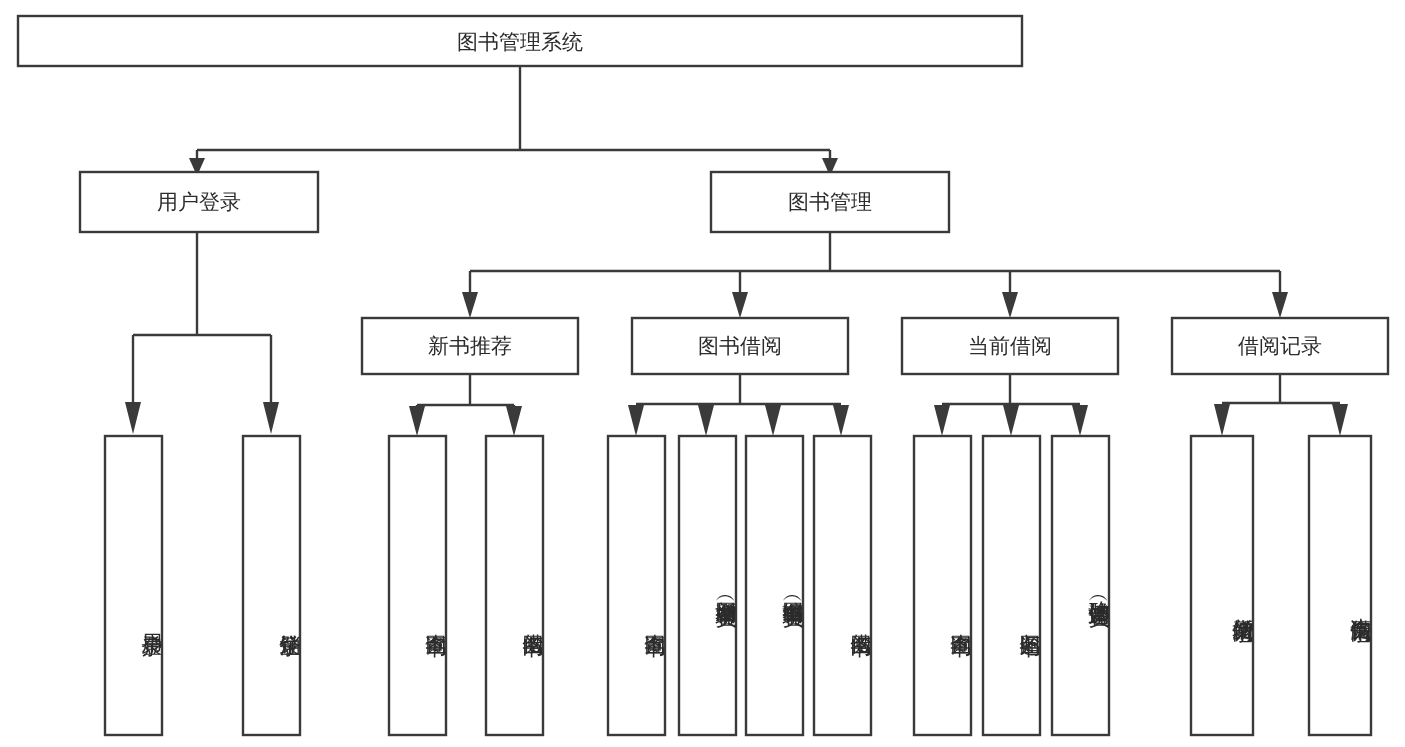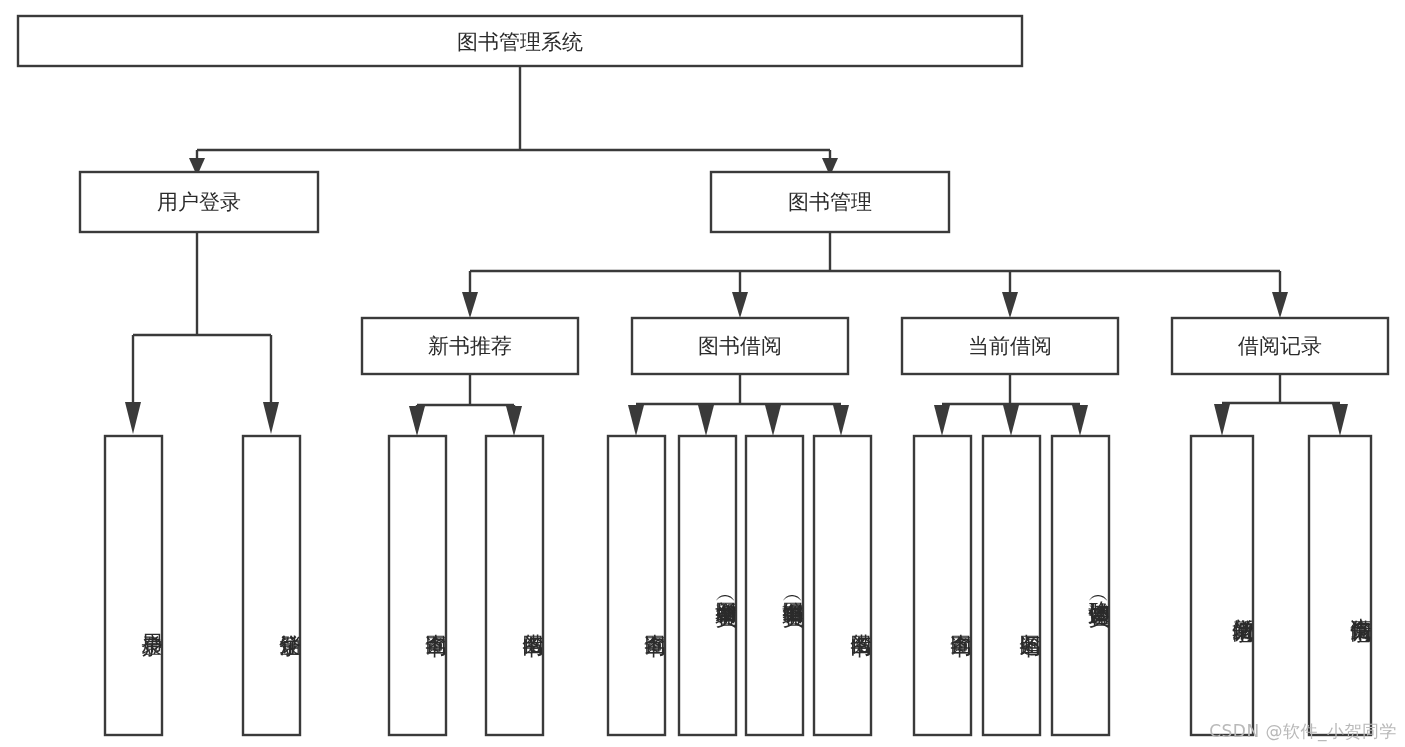--- a/index.html
+++ b/index.html
@@ -187,15 +187,14 @@
   <div class="vlabel" style="left:746px; top:444px; width:57px; height:288px;">编辑图书（管理员）</div>
   <div class="vlabel" style="left:814px; top:506px; width:57px; height:225px;">借阅图书</div>
 
   <div class="vlabel" style="left:914px; top:506px; width:57px; height:225px;">查询图书</div>
   <div class="vlabel" style="left:983px; top:506px; width:57px; height:225px;">归还图书</div>
   <div class="vlabel" style="left:1052px; top:444px; width:57px; height:288px;">确认归还（管理员）</div>
 
   <div class="vlabel" style="left:1191px; top:476px; width:62px; height:256px;">新增借阅记录</div>
   <div class="vlabel" style="left:1309px; top:476px; width:62px; height:256px;">查询借阅记录</div>
 
-  <div class="watermark">CSDN @软件_小贺同学</div>
 
 </div>
 
 </body></html>

